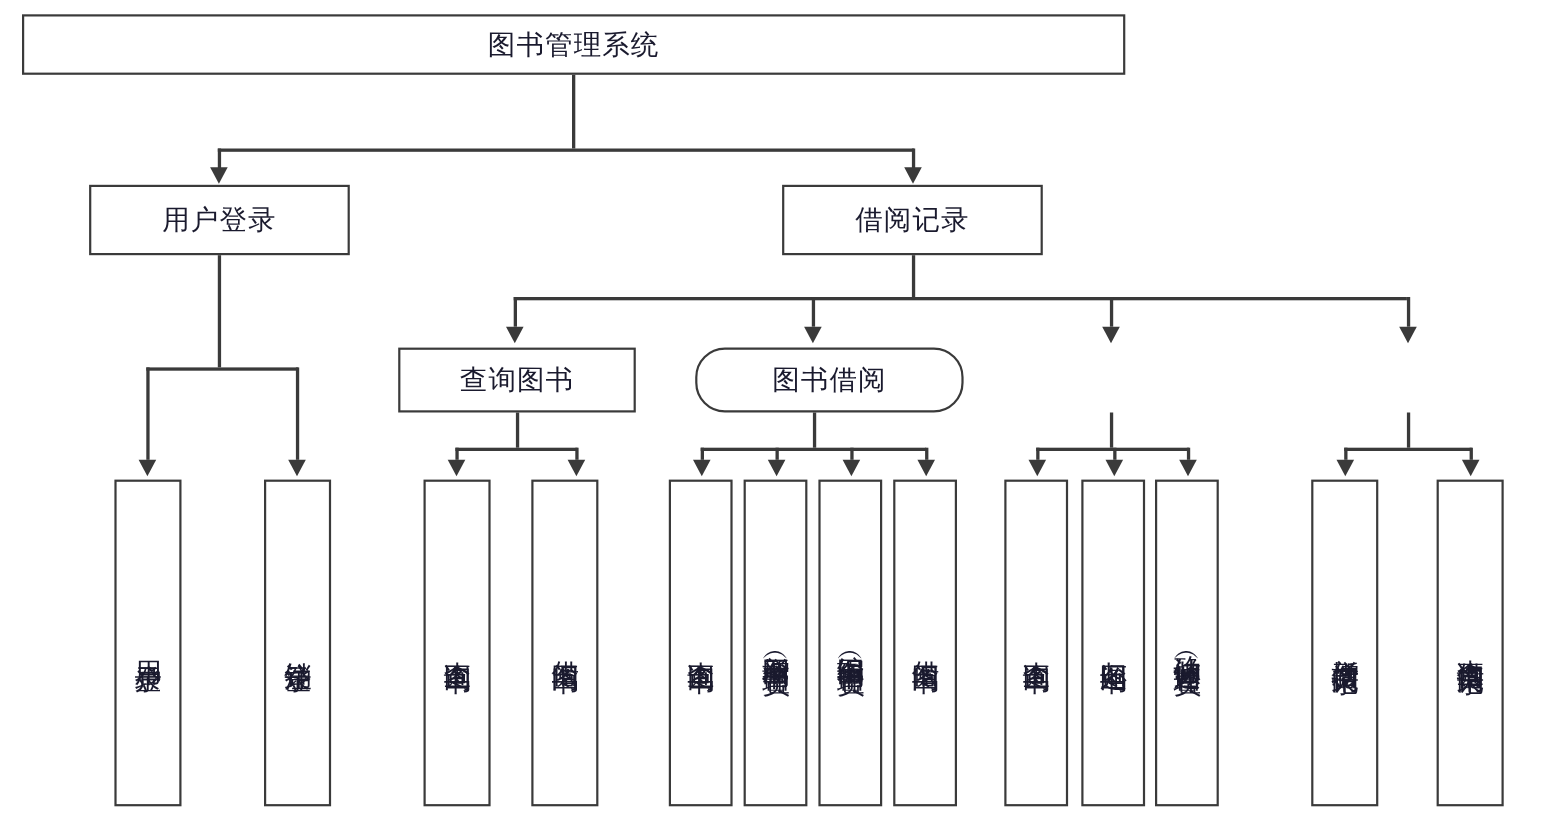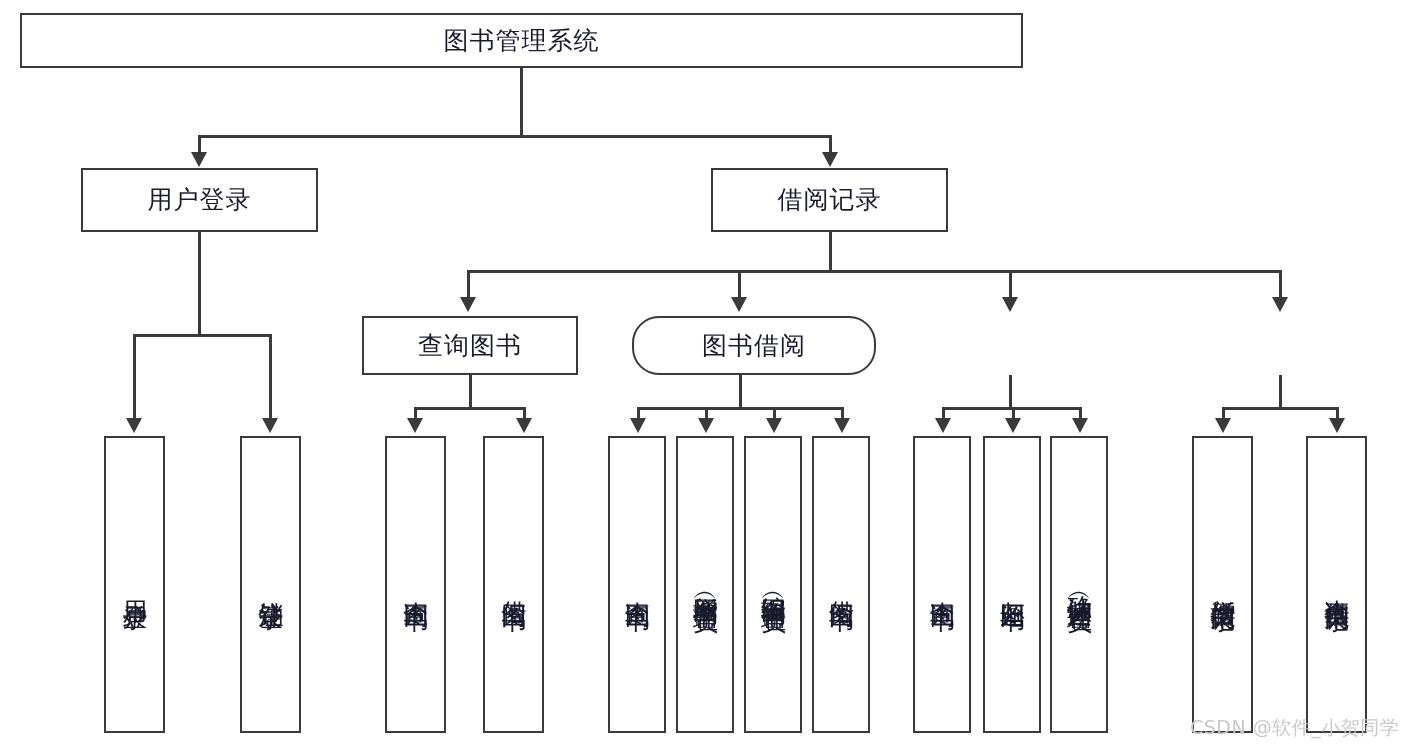--- a/index.html
+++ b/index.html
@@ -189,15 +189,14 @@
     <span class="node-label">确认归还（管理员）</span>
   </div>
 
   <div class="node vert" style="left:1192px; top:436px; width:61px; height:297px;">
     <span class="node-label">新增借阅记录</span>
   </div>
   <div class="node vert" style="left:1306px; top:436px; width:61px; height:297px;">
     <span class="node-label">查询借阅记录</span>
   </div>
 
-  <div class="watermark" style="left:1190px; top:715px;">CSDN @软件_小贺同学</div>
 
 </div>
 
 </body></html>

